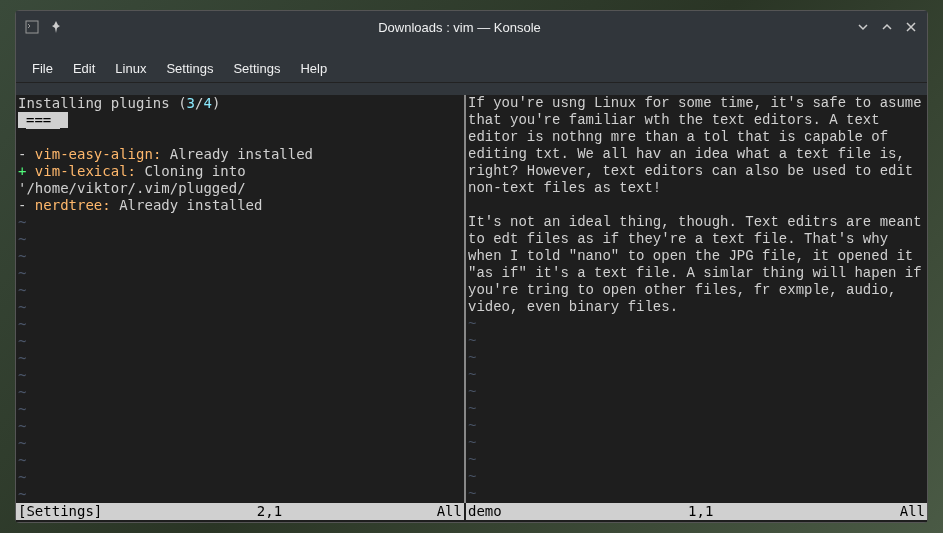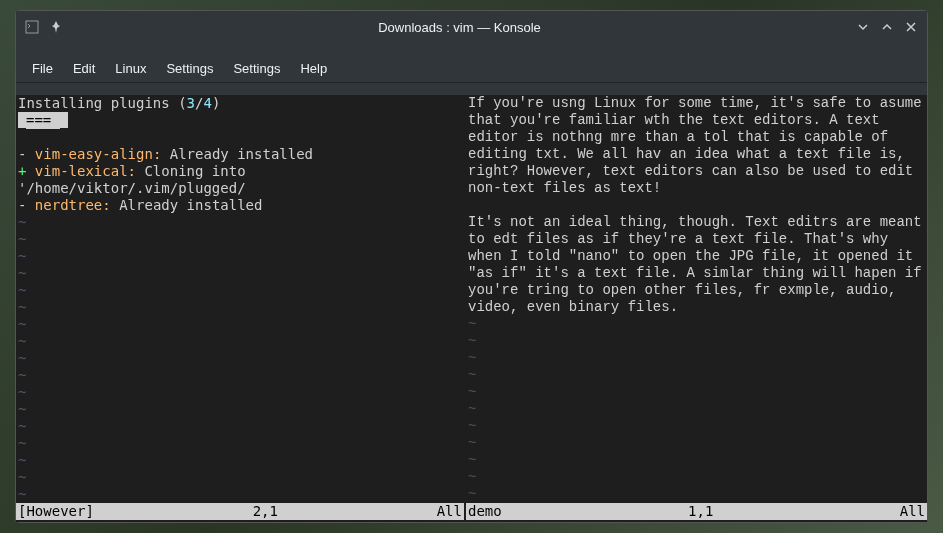--- a/index.html
+++ b/index.html
@@ -54,21 +54,21 @@
 .terminal {
   flex: 1;
   background: #1e1e1e;
   display: flex;
   flex-direction: column;
   color: #d0d0d0;
   font-size: 14px;
   line-height: 17px;
   overflow: hidden;
 }
-.panes { flex: 1; display: flex; align-items: center; }
+.panes { flex: 1; display: flex; }
 .pane-left { width: 448px; padding: 0 2px; position: relative; }
 .pane-divider { width: 2px; background: #888; }
 .pane-right { flex: 1; padding: 0 2px; position: relative; font-family: Liberation Mono, monospace; }
 .line { white-space: pre-wrap; word-wrap: break-word; }
 .cyan { color: #8be9fd; }
 .green { color: #50fa7b; }
 .orange { color: #ffb86c; }
 .empty-line { color: #4a5568; }
 .progress-bar {
   display: inline-block;
@@ -184,21 +184,21 @@
         <div class="line empty-line">~</div>
         <div class="line empty-line">~</div>
         <div class="line empty-line">~</div>
         <div class="line empty-line">~</div>
         <div class="line empty-line">~</div>
         <div class="line empty-line">~</div>
       </div>
     </div>
     <div class="statusbars">
       <div class="statusbar statusbar-left">
-        <span>[However]</span>
+        <span>[Settings]</span>
         <span>2,1</span>
         <span>All</span>
       </div>
       <div class="statusbar statusbar-right">
         <span>demo</span>
         <span>1,1</span>
         <span>All</span>
       </div>
     </div>
     <div class="cmdline">:PlugInstall</div>

